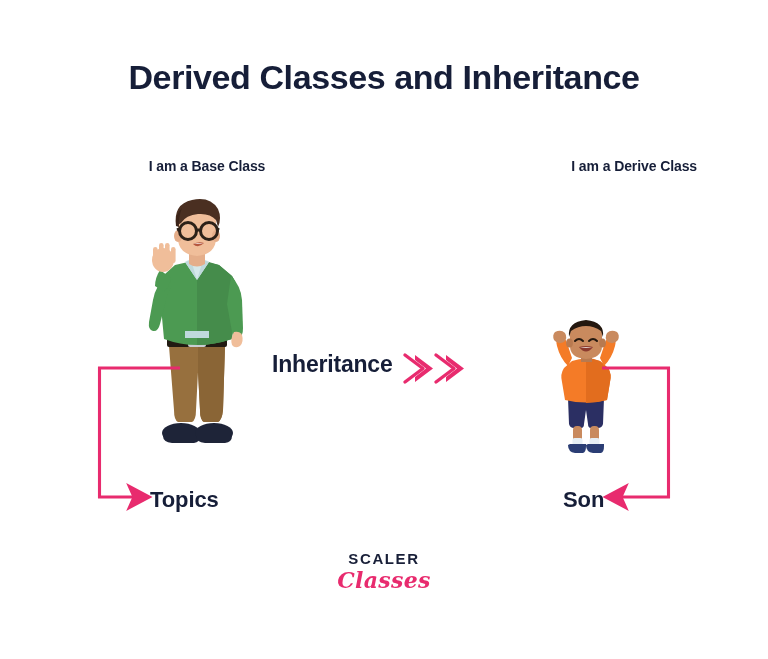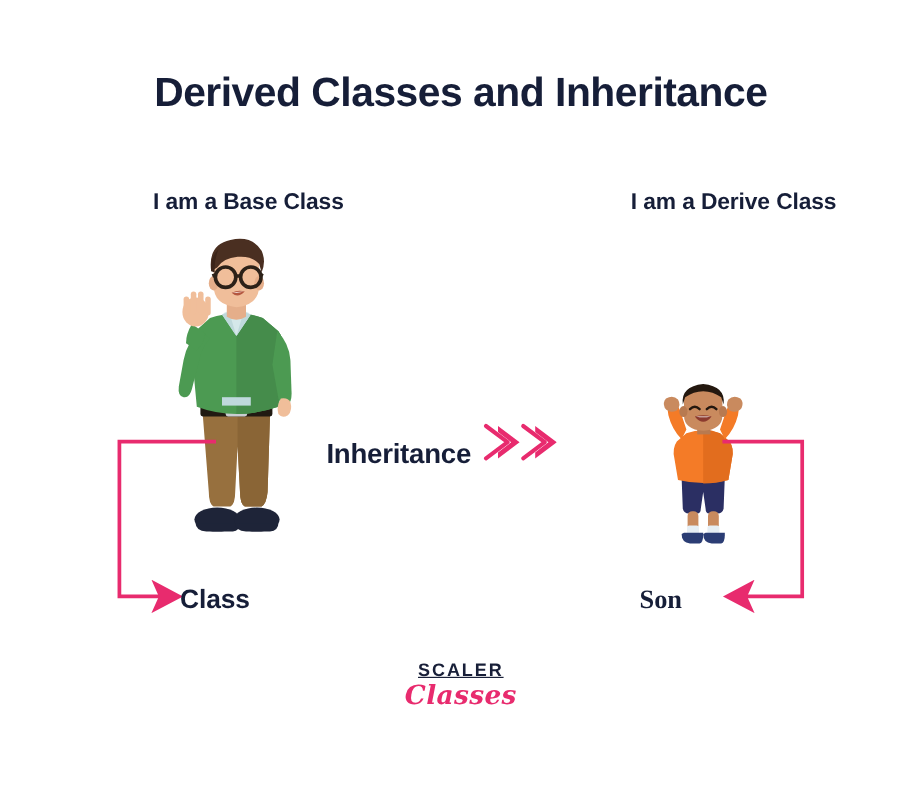--- a/index.html
+++ b/index.html
@@ -26,55 +26,55 @@
     font-size: 34px;
     font-weight: 700;
     letter-spacing: -0.4px;
     color: #161E38;
   }
 
   
   .caption {
     position: absolute;
     top: 158px;
-    font-size: 19px;
+    font-size: 14px;
     font-weight: 700;
     color: #161E38;
     text-align: center;
     letter-spacing: -0.1px;
   }
   .caption.left  { left: 82px;  width: 250px; }
   .caption.right { left: 447px; width: 250px; text-align: right; }
 
   
   .inherit-wrap {
     position: absolute;
     left: 272px; top: 351px;
     display: flex;
-    align-items: flex-end;
+    align-items: flex-start;
     gap: 9px;
   }
   .inherit-label {
     font-size: 23px;
     font-weight: 700;
     color: #161E38;
     letter-spacing: -0.2px;
     white-space: nowrap;
   }
 
   
   .node-name {
     position: absolute;
     font-size: 22px;
     font-weight: 700;
     color: #161E38;
     letter-spacing: -0.1px;
   }
   .node-name.father { left: 150px; top: 487px; }
-  .node-name.son    { left: 533px; top: 487px; font-family: Liberation Serif, serif; }
+  .node-name.son    { left: 563px; top: 487px; }
 
   
   .overlay {
     position: absolute;
     left: 0; top: 0;
     width: 768px; height: 659px;
     pointer-events: none;
   }
 
   
@@ -91,21 +91,20 @@
     width: 768px;
     text-align: center;
   }
   .logo-scaler {
     font-size: 15px;
     font-weight: 700;
     letter-spacing: 1.6px;
     color: #181F38;
     display: block;
     line-height: 1.1;
-    text-decoration: underline;
   }
   .logo-topics {
     font-family: "DejaVu Serif", serif;
     font-style: italic;
     font-size: 22px;
     font-weight: 700;
     color: #E82B6E;
     display: block;
     line-height: 1.15;
     letter-spacing: 0.3px;
@@ -245,21 +244,21 @@
 
     <g>
       <path d="M180 368 L99.5 368 L99.5 497 L133 497" fill="none" stroke="#E82B6E" stroke-width="3.1" stroke-linejoin="miter" marker-end="url(#arrowR)"></path>
     </g>
 
     <g>
       <path d="M602 368 L668.5 368 L668.5 497 L622 497" fill="none" stroke="#E82B6E" stroke-width="3.1" stroke-linejoin="miter" marker-end="url(#arrowL)"></path>
     </g>
   </svg>
 
-  <div class="node-name father">Class</div>
+  <div class="node-name father">Topics</div>
   <div class="node-name son">Son</div>
 
   <div class="logo">
     <span class="logo-scaler">SCALER</span>
     <span class="logo-topics">Classes</span>
   </div>
 
 </div>
 
 </body></html>

